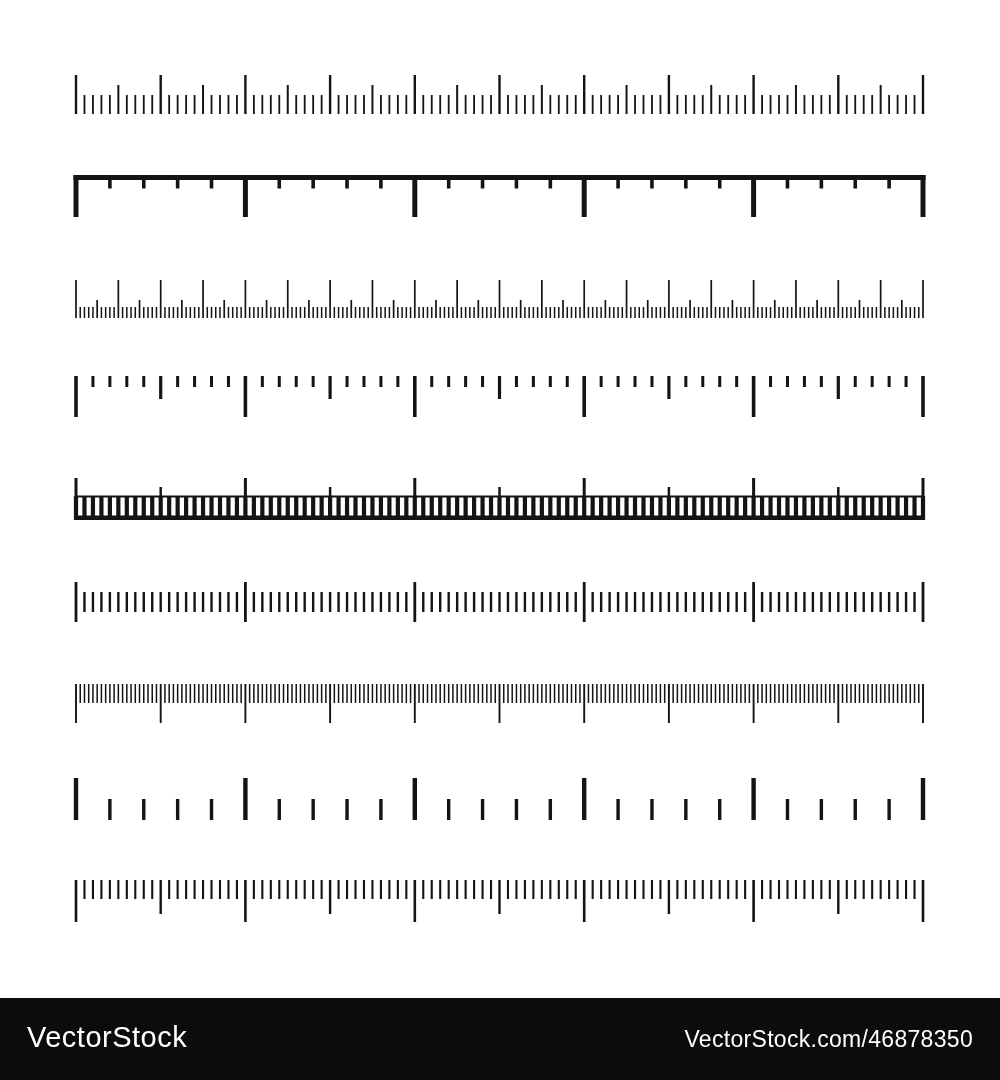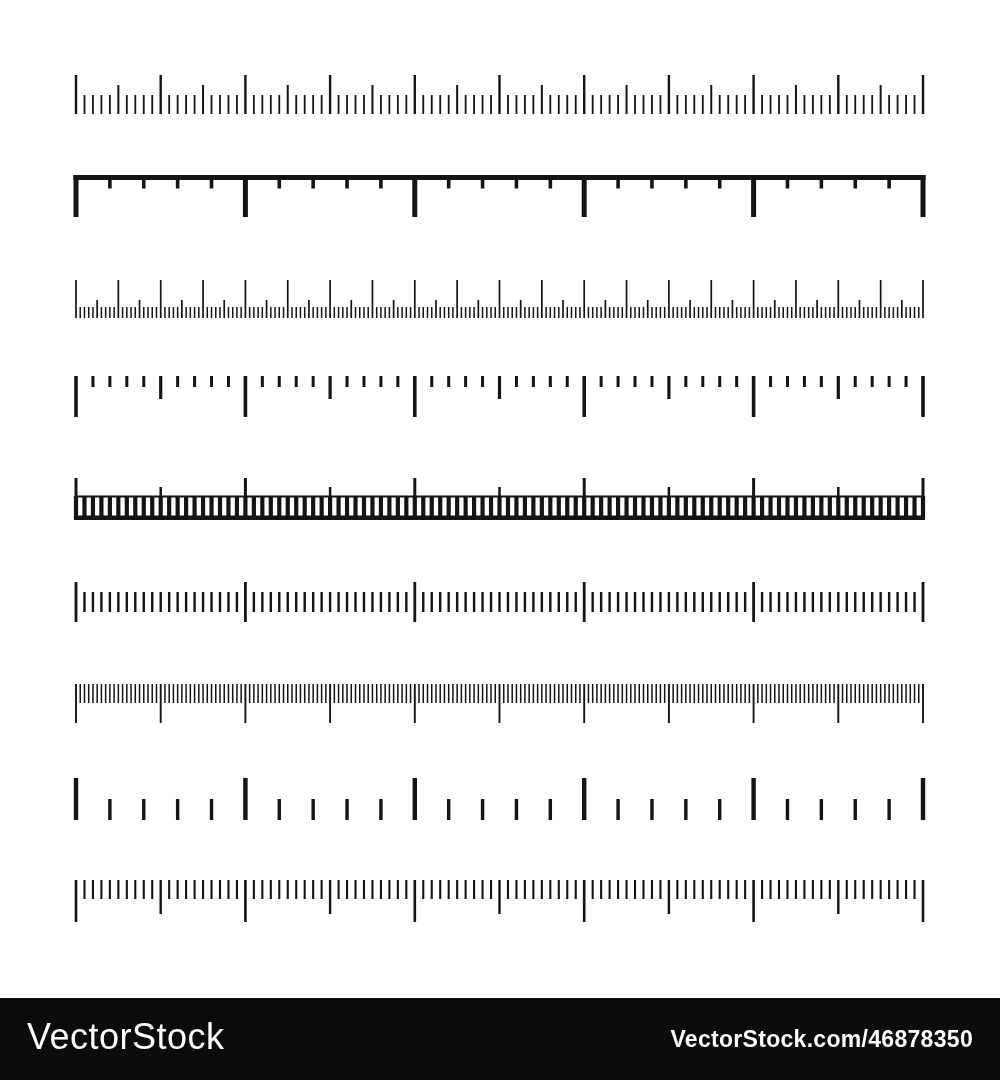--- a/index.html
+++ b/index.html
@@ -26,30 +26,30 @@
     height: 82px;
     background: #0c0c0c;
     display: flex;
     align-items: center;
     justify-content: space-between;
     box-sizing: border-box;
     padding: 0 27px;
   }
   .wm-brand {
     color: #ffffff;
-    font-size: 36px;
+    font-size: 29px;
     font-weight: 400;
     letter-spacing: 0.5px;
     line-height: 1;
     transform: translateY(-2px);
   }
   .wm-credit {
     color: #ffffff;
     font-size: 23px;
-    font-weight: 700;
+    font-weight: 400;
     letter-spacing: 0.3px;
     line-height: 1;
   }
 </style>
 </head>
 <body>
 
 <div class="canvas" style="background: rgb(255, 255, 255);">
 
   <svg id="rulers" viewBox="0 0 1000 1080" xmlns="http://www.w3.org/2000/svg">

